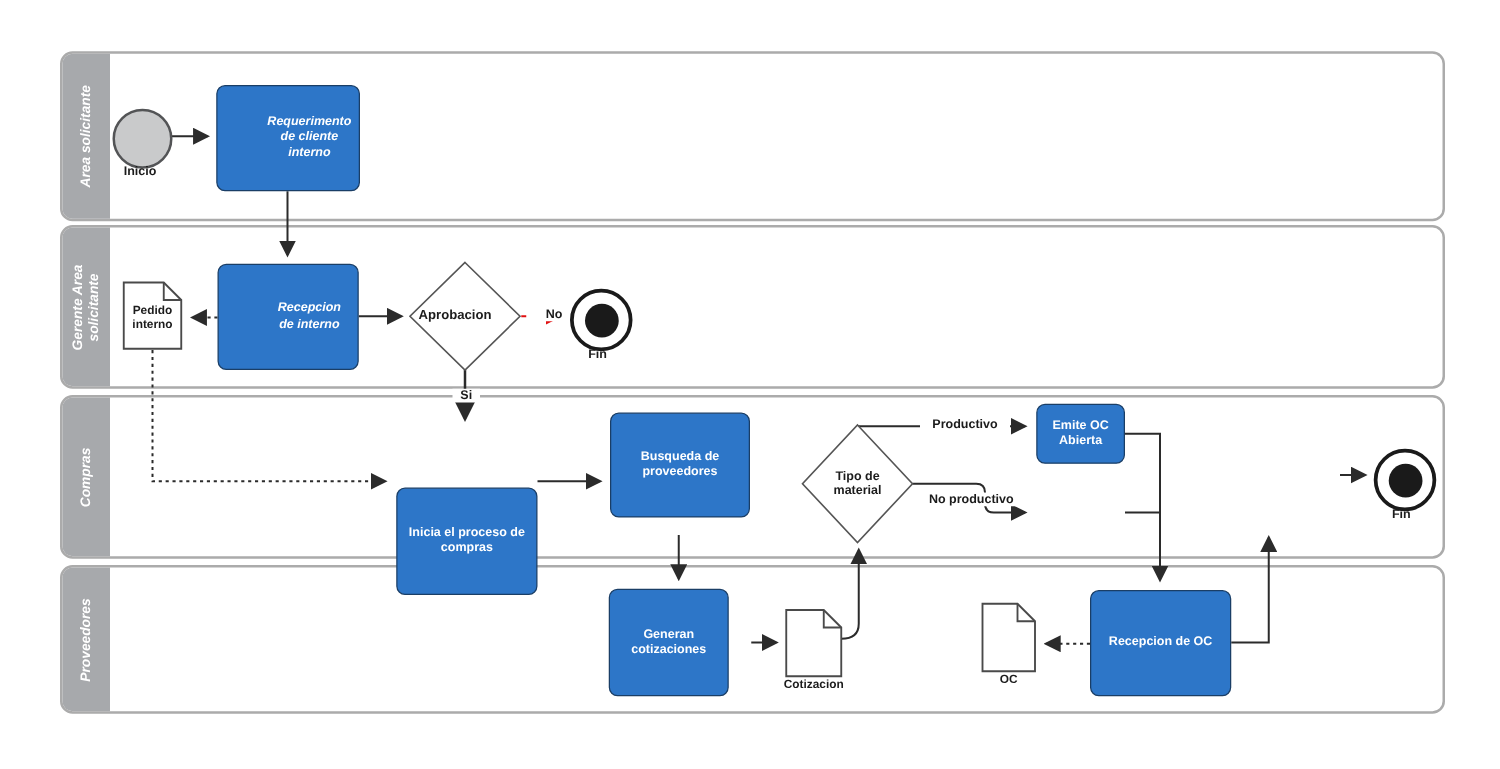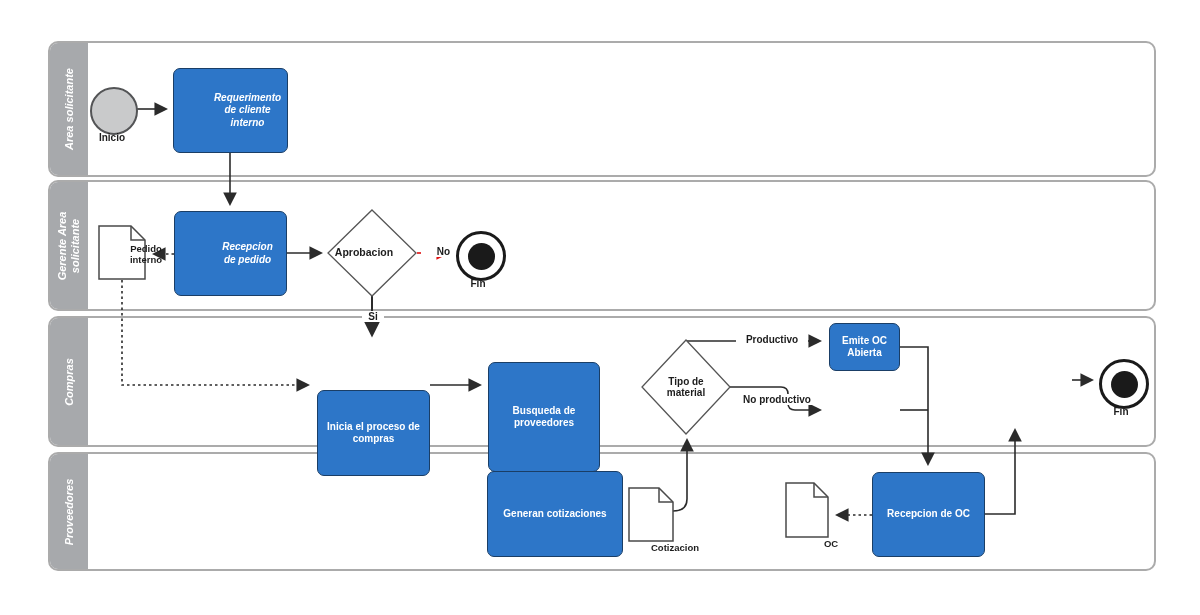--- a/index.html
+++ b/index.html
@@ -37,21 +37,21 @@
   .start-event{
     position:absolute;z-index:3;border-radius:50%;
     background:#c9cacb;border:2px solid #535456;
   }
   .end-event{
     position:absolute;z-index:3;border-radius:50%;
     border:3px solid #1a1a1a;background:#fff;
     display:flex;align-items:center;justify-content:center;
   }
   .end-event .core{width:27px;height:27px;border-radius:50%;background:#1a1a1a;}
-  .doc-label{position:absolute;z-index:4;font-weight:bold;color:#1c1c1c;font-size:9.5px;line-height:1.15;text-align:center;padding-left:24px;}
+  .doc-label{position:absolute;z-index:4;font-weight:bold;color:#1c1c1c;font-size:9.5px;line-height:1.15;text-align:center;}
 </style>
 </head>
 <body>
 
 <div id="canvas">
 
   <div class="lane" style="top:41px;height:136px;">
     <div class="lane-tab">
       <div class="lane-tab-label" style="width:126px;">Area solicitante</div>
     </div>
@@ -123,25 +123,25 @@
     <div class="core"></div>
   </div>
   <div class="lbl" style="left:458px;top:278px;width:40px;">Fin</div>
 
   <div class="end-event" style="left:1099px;top:359px;width:44px;height:44px;">
     <div class="core"></div>
   </div>
   <div class="lbl" style="left:1101px;top:406px;width:40px;">Fin</div>
 
   <div class="node activity italic" style="left:173px;top:68px;width:115px;height:85px;">Requerimento de cliente interno</div>
-  <div class="node activity italic" style="left:174px;top:211px;width:113px;height:85px;">Recepcion de pedido</div>
+  <div class="node activity italic" style="left:174px;top:211px;width:113px;height:85px;">Recepcion de interno</div>
   <div class="node activity" style="left:317px;top:342px;width:113px;height:86px;margin-top:48px;">Inicia el proceso de compras</div>
-  <div class="node activity" style="left:488px;top:362px;width:112px;height:110px;">Busqueda de proveedores</div>
+  <div class="node activity" style="left:488px;top:330px;width:112px;height:84px;">Busqueda de proveedores</div>
   <div class="node activity" style="left:829px;top:323px;width:71px;height:48px;">Emite OC Abierta</div>
-  <div class="node activity" style="left:487px;top:471px;width:136px;height:86px;">Generan cotizaciones</div>
+  <div class="node activity" style="left:487px;top:471px;width:96px;height:86px;">Generan cotizaciones</div>
   <div class="node activity" style="left:872px;top:472px;width:113px;height:85px;">Recepcion de OC</div>
 
   <div class="lbl" style="left:332px;top:247px;width:64px;font-size:10.5px;">Aprobacion</div>
   <div class="lbl" style="left:650px;top:376px;width:72px;">Tipo de material</div>
 
   <div class="doc-label" style="left:98px;top:244px;width:48px;">Pedido interno</div>
   <div class="doc-label" style="left:615px;top:543px;width:72px;">Cotizacion</div>
   <div class="doc-label" style="left:787px;top:539px;width:40px;">OC</div>
 
   <div class="lbl onwire" style="left:421px;top:246px;width:28px;text-align:right;">No</div>

